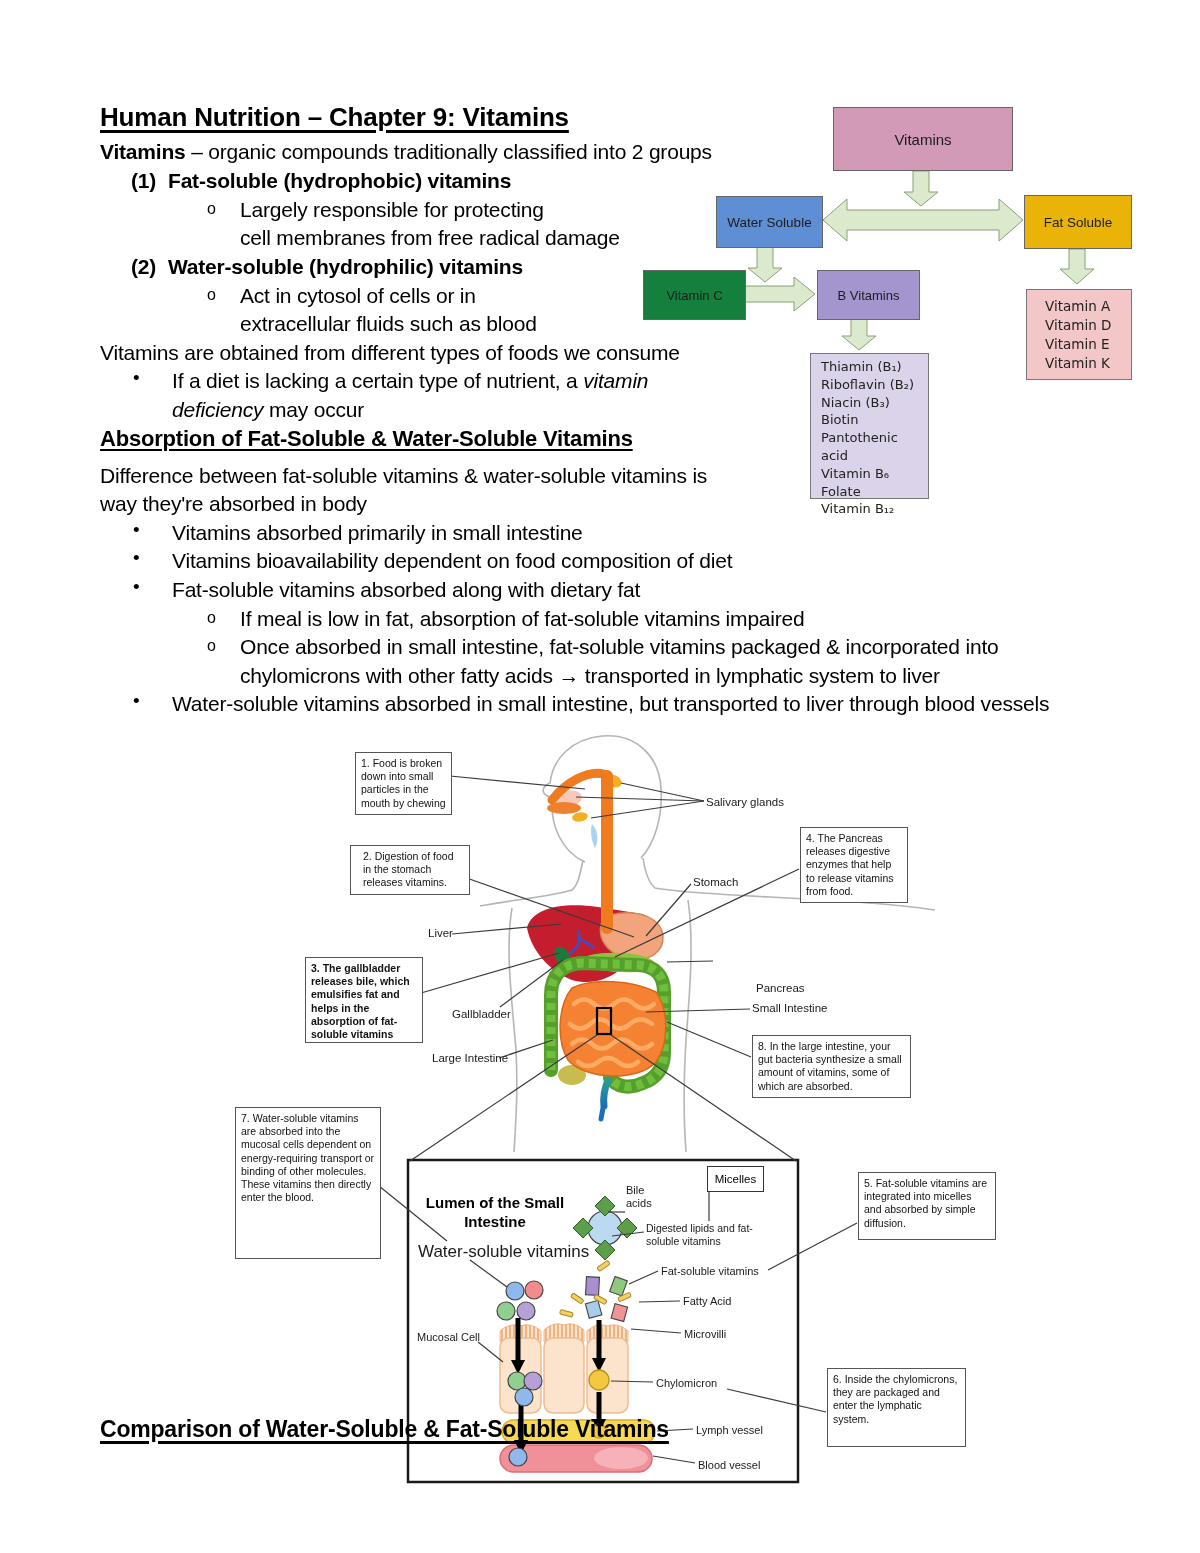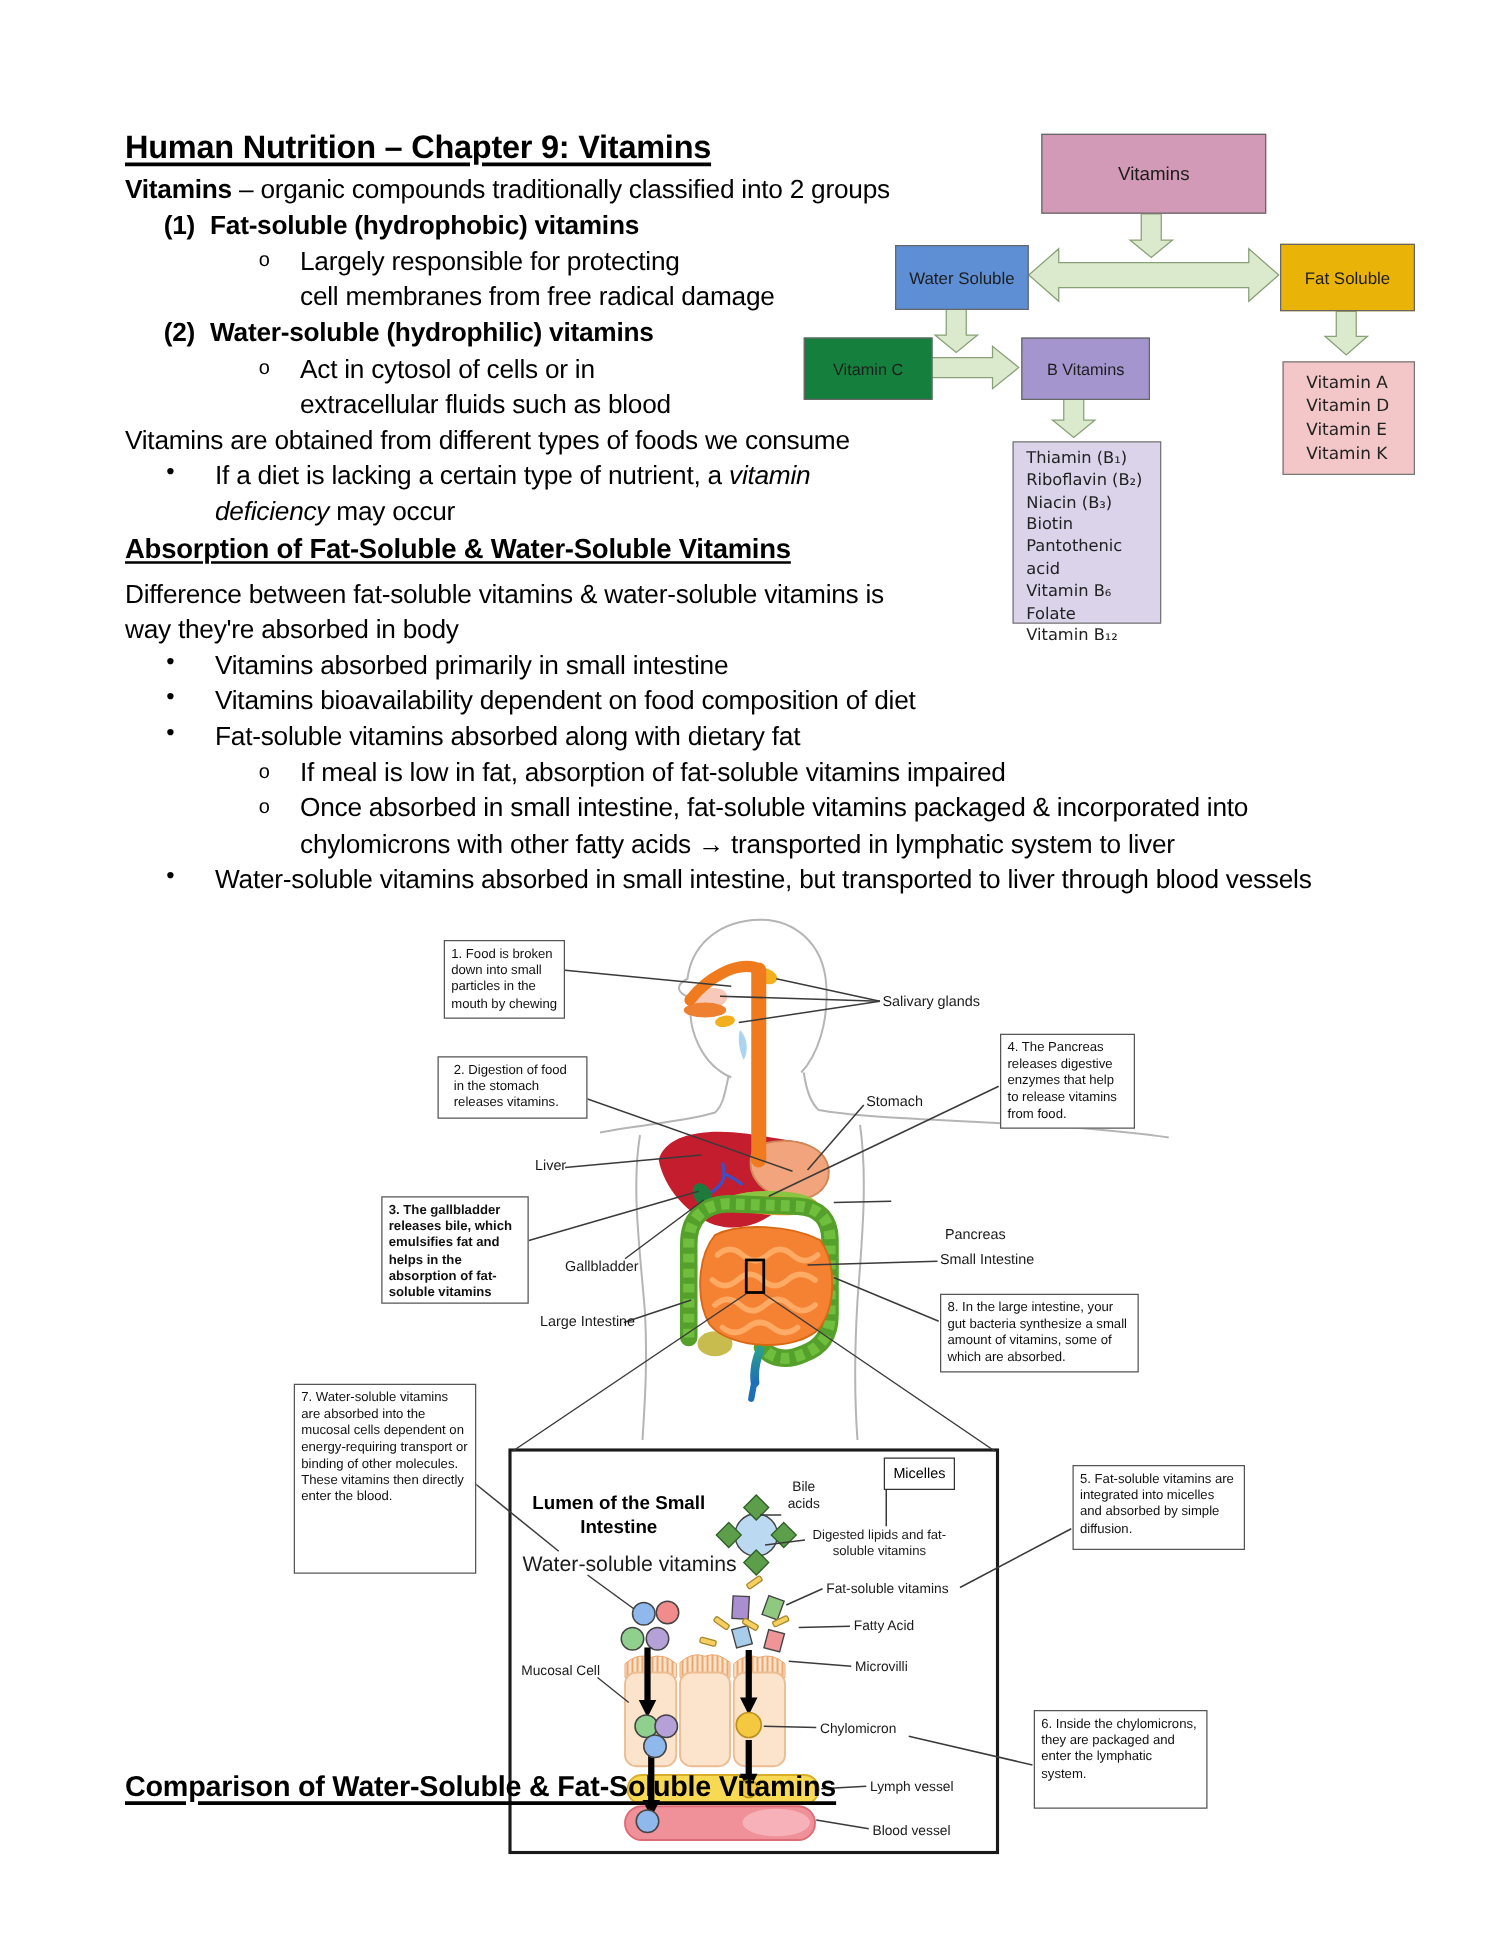--- a/index.html
+++ b/index.html
@@ -12,21 +12,21 @@
   .h2{font-size:22px;font-weight:bold;text-decoration:underline;text-decoration-thickness:2px;text-underline-offset:3px;}
   .h3{font-size:23px;font-weight:bold;text-decoration:underline;text-decoration-thickness:2.5px;text-underline-offset:4px;z-index:20;}
   .mk{position:absolute;font-size:19px;z-index:3;}
   .fb{position:absolute;display:flex;align-items:center;justify-content:center;border:1px solid #666;
       font-size:13.5px;color:#1c1c1c;z-index:4;text-align:center;}
   .flist{position:absolute;border:1px solid #777;font-size:13px;line-height:17.8px;color:#222;
       padding:4px 0 0 10px;z-index:4;font-family:"DejaVu Sans","Liberation Sans",sans-serif;}
   .co{position:absolute;background:#fff;border:1px solid #555;font-size:10.5px;line-height:1.26;
       padding:4px 5px;color:#111;z-index:5;}
   .lbl{position:absolute;font-size:11.5px;color:#1a1a1a;white-space:nowrap;z-index:5;}
-  .wrap{white-space:normal;text-align:center;}
+  .wrap{white-space:normal;}
   .lumtitle{position:absolute;width:150px;text-align:center;font-weight:bold;font-size:15px;line-height:1.25;z-index:5;}
   .mbox{position:absolute;border:1px solid #333;background:#fff;font-size:11.5px;display:flex;
         align-items:center;justify-content:center;z-index:5;}
 </style>
 </head>
 <body>
 
 <div id="page">
 
   <svg id="gfx" width="1200" height="1553" viewBox="0 0 1200 1553">

